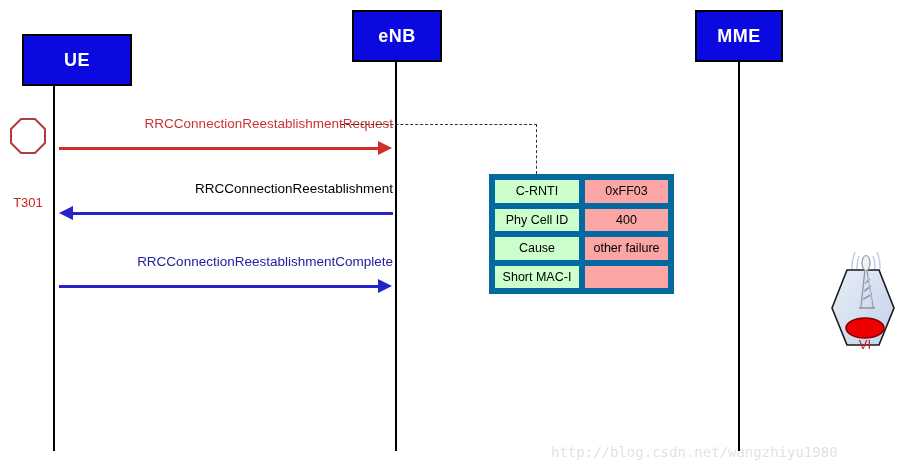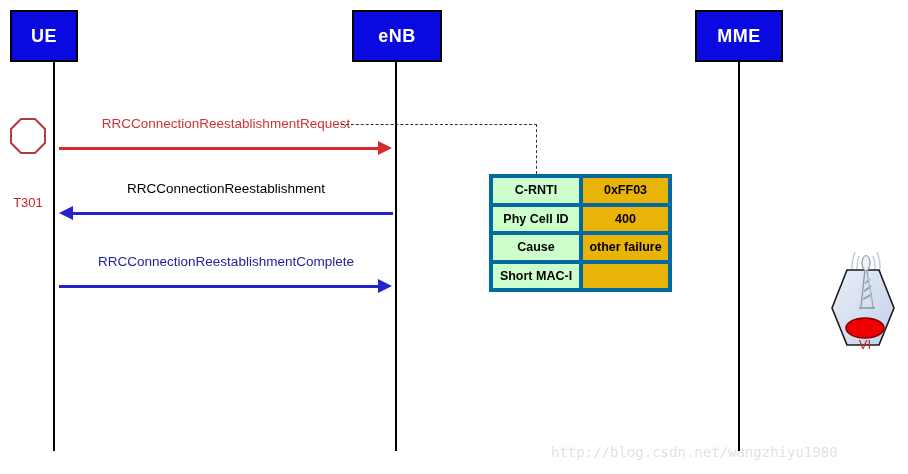--- a/index.html
+++ b/index.html
@@ -21,21 +21,21 @@
     border: 2px solid #000000;
     color: #ffffff;
     font-size: 18px;
     font-weight: bold;
     display: flex;
     align-items: center;
     justify-content: center;
     z-index: 2;
     letter-spacing: 0.5px;
   }
-  .entity.ue  { left: 10px;  width: 68px; }
+  .entity.ue  { left: 22px;  width: 110px; margin-top: 24px; }
   .entity.enb { left: 352px; width: 90px; }
   .entity.mme { left: 695px; width: 88px; }
   
   .lifeline {
     position: absolute;
     top: 62px;
     height: 389px;
     width: 2px;
     background: #000000;
     z-index: 1;
@@ -45,21 +45,21 @@
   .lifeline.mme { left: 738px; }
   
   .timer-shape { position: absolute; left: 9px; top: 117px; z-index: 2; }
   .timer-label {
     position: absolute; left: 2px; top: 155px; width: 52px;
     text-align: center; color: #cc2222; font-size: 13px; z-index: 2; margin-top: 40px;
   }
   
   .msg-label {
     position: absolute; left: 59px; width: 334px;
-    text-align: center; font-size: 13.5px; z-index: 2;
+    text-align: right; font-size: 13.5px; z-index: 2;
   }
   .msg-label.red  { color: #cc3333; top: 116px; }
   .msg-label.blue1 { color: #000000; top: 181px; }
   .msg-label.blue2 { color: #22229e; top: 254px; }
   
   .msg-line { position: absolute; height: 3px; z-index: 2; }
   .line-red   { left: 59px; top: 147px; width: 320px; background: #d42b2b; }
   .line-blue1 { left: 73px; top: 212px; width: 320px; background: #2424c8; }
   .line-blue2 { left: 59px; top: 285px; width: 320px; background: #2424c8; }
   
@@ -91,29 +91,28 @@
     position: absolute; left: 536px; top: 124px; width: 0; height: 50px;
     border-left: 1px dashed #333333; z-index: 2;
   }
   
   .ie-table {
     position: absolute; left: 489px; top: 174px;
     border-collapse: collapse; z-index: 2;
     font-size: 12.5px; color: #000000;
   }
   .ie-table td {
-    border: 4px solid #0369a1;
+    border: 6px solid #0369a1;
     height: 28.5px;
     text-align: center;
     vertical-align: middle;
     padding: 0 4px;
-    font-weight: bold;
   }
   .ie-table td.field { background: #ccffcc; width: 90px; }
-  .ie-table td.value { background: #eab308; width: 89px; }
+  .ie-table td.value { background: #fca5a5; width: 89px; }
   
   .logo { position: absolute; left: 826px; top: 250px; z-index: 2; }
   
   .watermark {
     position: absolute; left: 551px; top: 444px;
     font-family: "DejaVu Sans Mono", monospace;
     font-size: 14px;
     color: #e2e2e2;
     white-space: nowrap;
     z-index: 0;

